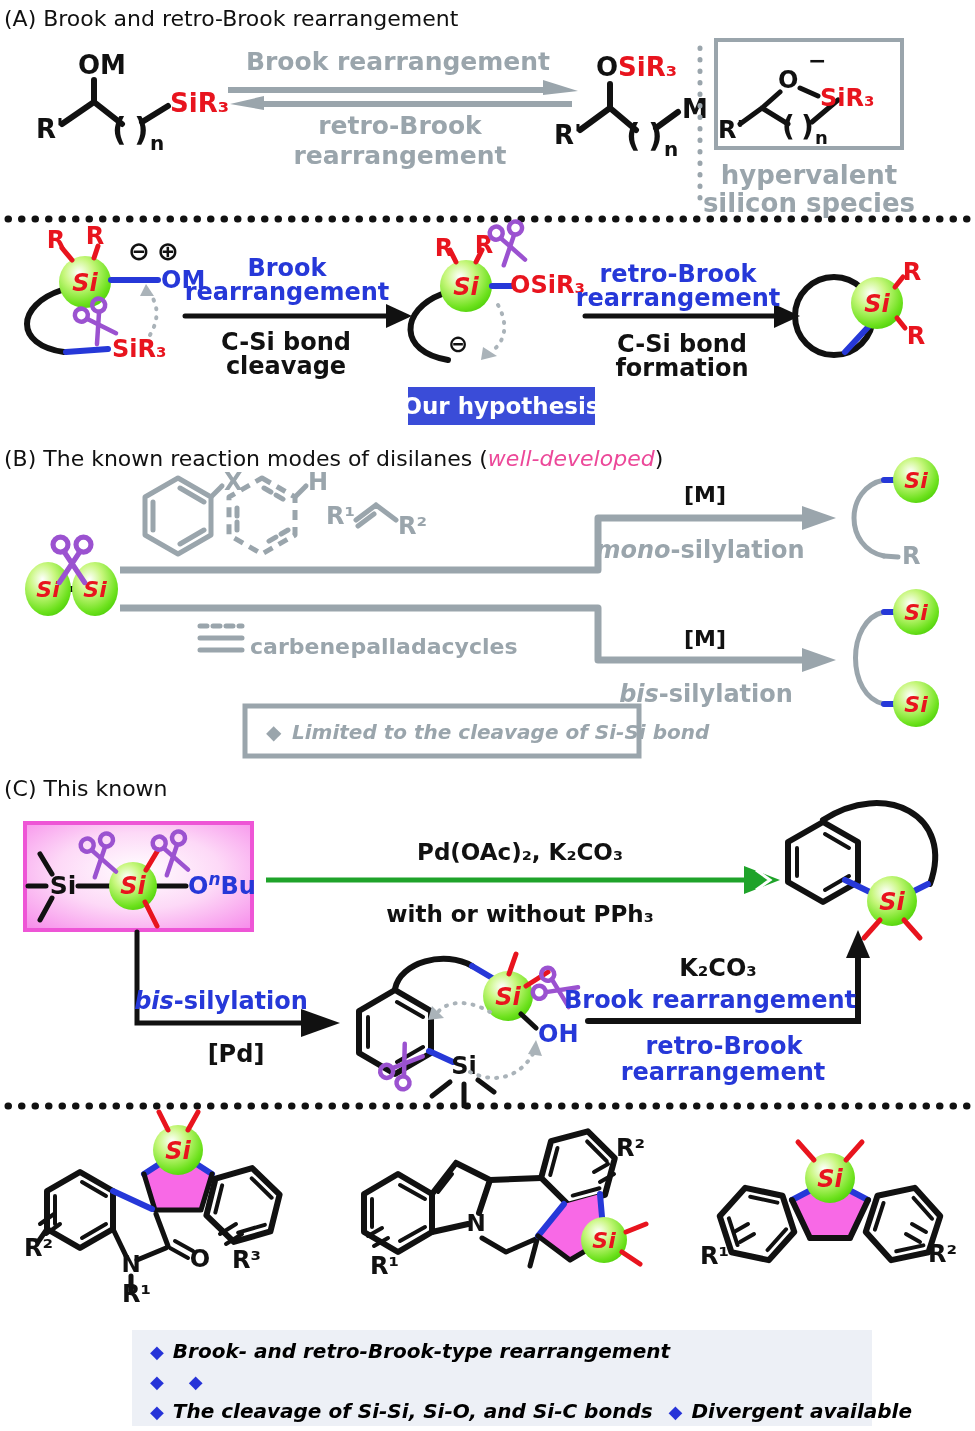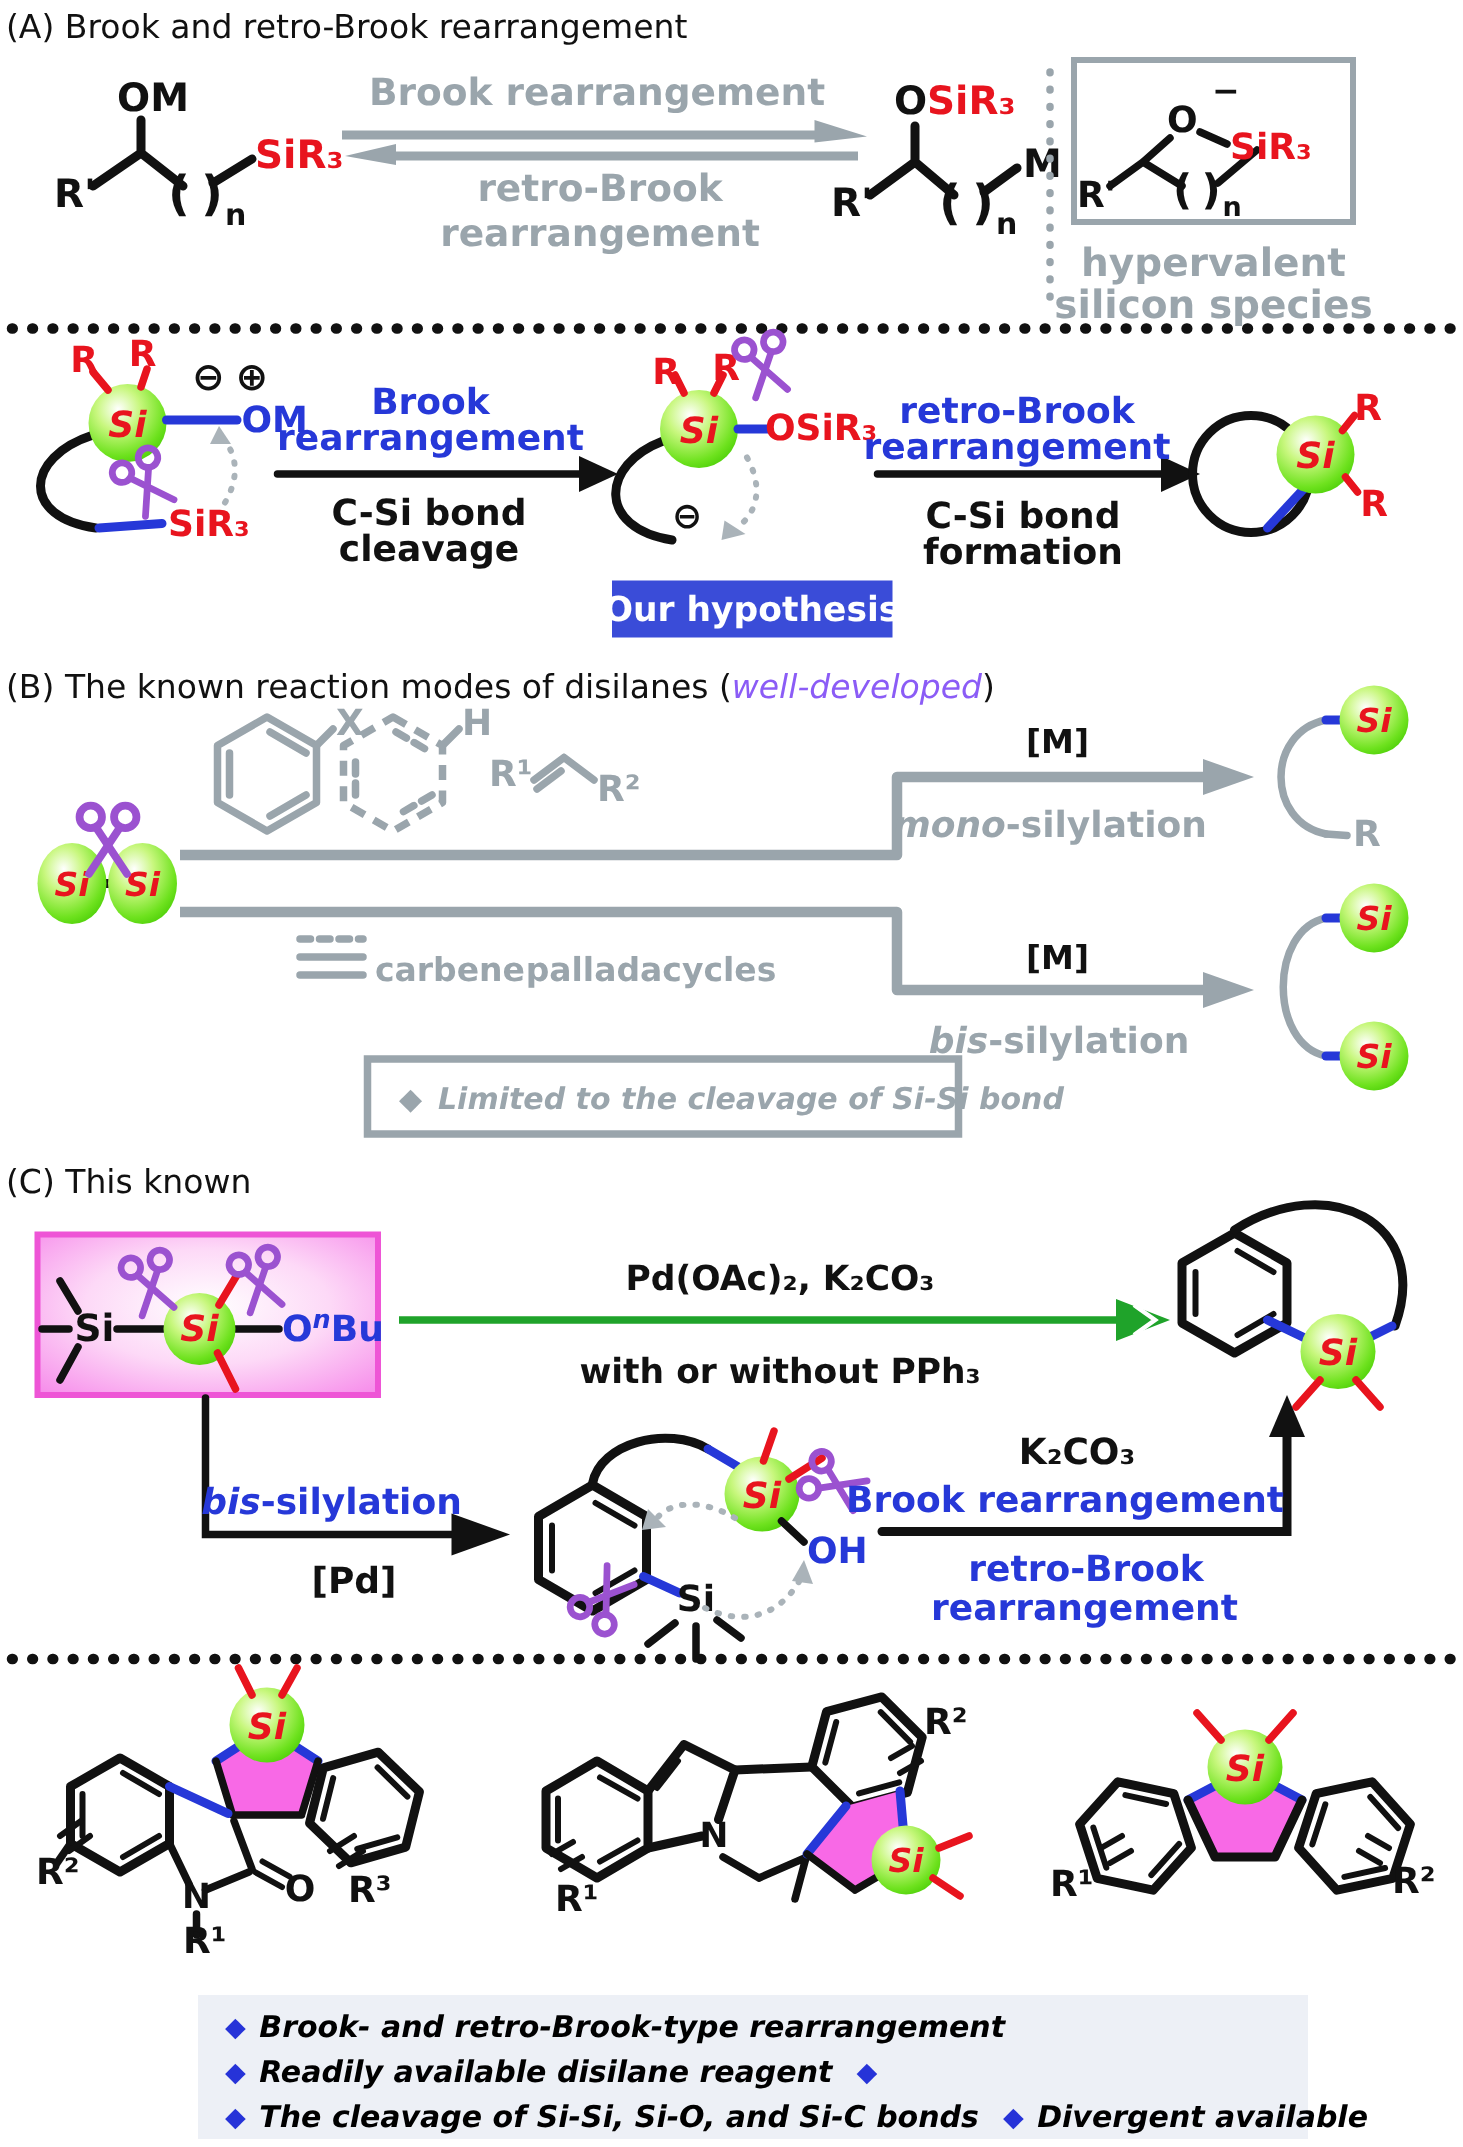--- a/index.html
+++ b/index.html
@@ -1,19 +1,19 @@
 <!DOCTYPE html>
 <html><head>
 <meta charset="utf-8">
 <style>
   html,body{margin:0;padding:0;background:#fff;}
   .page{position:relative;width:975px;height:1431px;background:#ffffff;overflow:hidden;
         font-family:"DejaVu Sans","Liberation Sans",sans-serif;}
   .ttl{position:absolute;font-weight:normal;font-size:22px;color:#111;white-space:nowrap;}
-  .redit{color:#8b5cf6;font-style:italic;}
+  .redit{color:#ec4899;font-style:italic;}
   svg{position:absolute;left:0;top:0;}
   svg text{font-family:"DejaVu Sans","Liberation Sans",sans-serif;font-weight:bold;}
   .blk{fill:#111;} .red{fill:#e8141e;} .blu{fill:#2638d8;} .gry{fill:#9aa5ac;} .wht{fill:#fff;}
   .it{font-style:italic;} .mid{text-anchor:middle;}
   .f18{font-size:18px;} .f20{font-size:20px;} .f22{font-size:22px;} .f23{font-size:23px;}
   .f24{font-size:24px;} .f25{font-size:25px;} .f26{font-size:26px;} .f28{font-size:28px;} .f32{font-size:32px;}
   .bond{stroke:#111;stroke-width:6;stroke-linecap:round;fill:none;}
   .b5{stroke-width:5;} .b4{stroke-width:4;}
   .bblu{stroke:#2638d8;stroke-width:6;stroke-linecap:round;fill:none;}
   .bred{stroke:#e8141e;stroke-width:5;stroke-linecap:round;fill:none;}
@@ -364,21 +364,20 @@
 <div class="ttl" style="left:4px;top:446px"><span>(B) The known reaction modes of disilanes (</span><span class="redit">well-developed</span><span>)</span></div>
 <div class="ttl" style="left:4px;top:776px">(C) This known</div>
 
 <div class="bull-box" style="left:132px;top:1330px;width:726px;height:90px">
   <div class="bl">
     <span class="dia">◆</span>
     <span class="bt">Brook- and retro-Brook-type rearrangement</span>
   </div>
   <div class="bl">
     <span class="dia">◆</span>
-    <span class="bt">Readily available disilane reagent</span>
     <span class="dia gap">◆</span>
   </div>
   <div class="bl">
     <span class="dia">◆</span>
     <span class="bt">The cleavage of Si-Si, Si-O, and Si-C bonds</span>
     <span class="dia gap">◆</span>
     <span class="bt">Divergent available</span>
   </div>
 </div>
 

